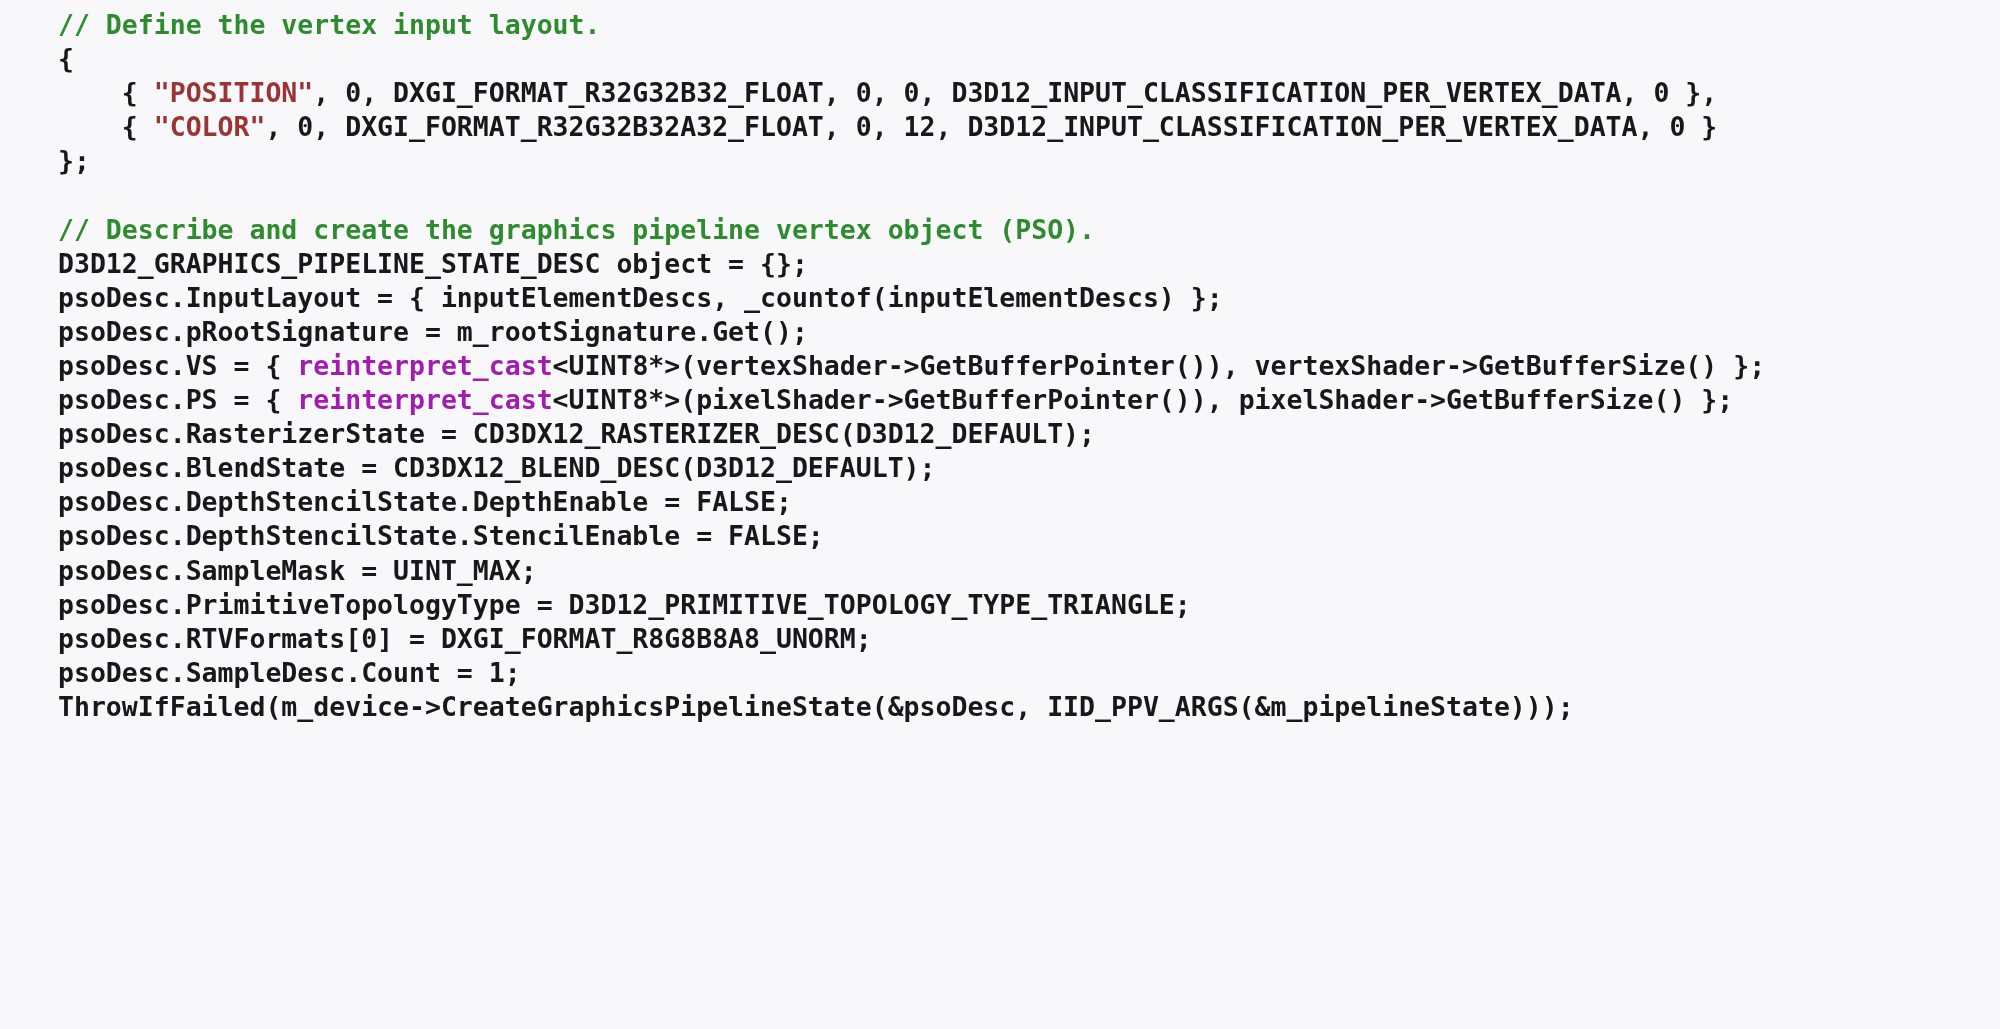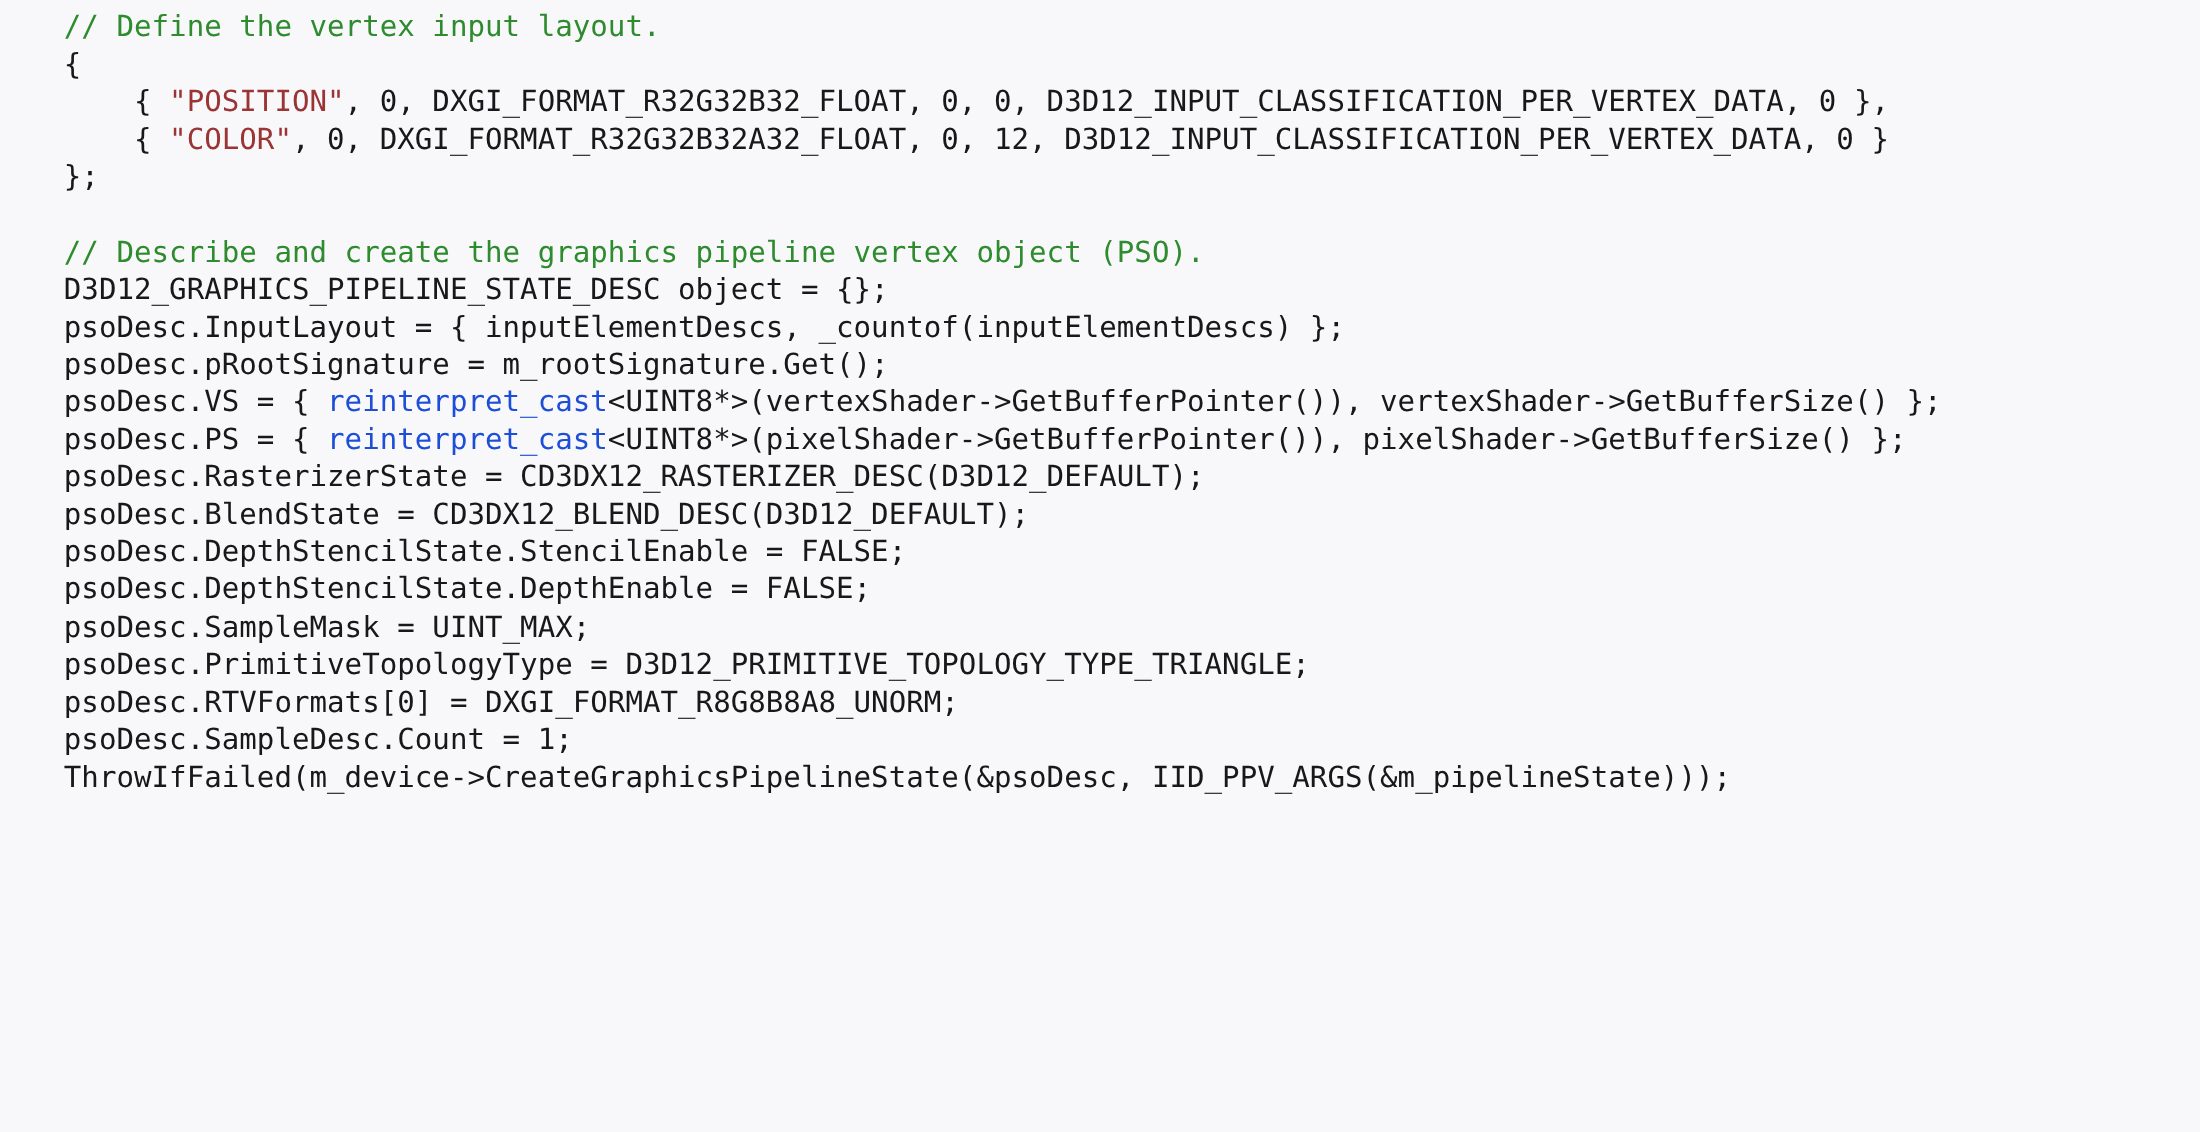--- a/index.html
+++ b/index.html
@@ -21,47 +21,47 @@
     padding: 8px 0 0 58px;
   }
   .code-line {
     font-family: "DejaVu Sans Mono", "Liberation Mono", monospace;
     font-size: 26.5px;
     line-height: 34.1px;
     height: 34.1px;
     color: #18181a;
     white-space: pre;
     letter-spacing: 0px;
-    font-weight: 400;
+    font-weight: 700;
   }
   .code-line.blank { color: transparent; }
   .tok { white-space: pre; }
   .tok-comment { color: #2e8b2e; }
   .tok-string  { color: #9b3434; }
-  .tok-keyword { color: #1d4ed8; margin-top: 16px; }
+  .tok-keyword { color: #a21caf; margin-top: 16px; }
   .tok-plain   { color: #18181a; }
 </style>
 </head>
 <body>
 
 <div id="code-block">
     <div class="code-line"><span class="tok tok-comment">// Define the vertex input layout.</span></div>
     <div class="code-line"><span class="tok tok-plain">{</span></div>
     <div class="code-line"><span class="tok tok-plain">    { </span><span class="tok tok-string">"POSITION"</span><span class="tok tok-plain">, 0, DXGI_FORMAT_R32G32B32_FLOAT, 0, 0, D3D12_INPUT_CLASSIFICATION_PER_VERTEX_DATA, 0 },</span></div>
     <div class="code-line"><span class="tok tok-plain">    { </span><span class="tok tok-string">"COLOR"</span><span class="tok tok-plain">, 0, DXGI_FORMAT_R32G32B32A32_FLOAT, 0, 12, D3D12_INPUT_CLASSIFICATION_PER_VERTEX_DATA, 0 }</span></div>
     <div class="code-line"><span class="tok tok-plain">};</span></div>
     <div class="code-line blank">&nbsp;</div>
     <div class="code-line"><span class="tok tok-comment">// Describe and create the graphics pipeline vertex object (PSO).</span></div>
     <div class="code-line"><span class="tok tok-plain">D3D12_GRAPHICS_PIPELINE_STATE_DESC object = {};</span></div>
     <div class="code-line"><span class="tok tok-plain">psoDesc.InputLayout = { inputElementDescs, _countof(inputElementDescs) };</span></div>
     <div class="code-line"><span class="tok tok-plain">psoDesc.pRootSignature = m_rootSignature.Get();</span></div>
     <div class="code-line"><span class="tok tok-plain">psoDesc.VS = { </span><span class="tok tok-keyword">reinterpret_cast</span><span class="tok tok-plain">&lt;UINT8*&gt;(vertexShader-&gt;GetBufferPointer()), vertexShader-&gt;GetBufferSize() };</span></div>
     <div class="code-line"><span class="tok tok-plain">psoDesc.PS = { </span><span class="tok tok-keyword">reinterpret_cast</span><span class="tok tok-plain">&lt;UINT8*&gt;(pixelShader-&gt;GetBufferPointer()), pixelShader-&gt;GetBufferSize() };</span></div>
     <div class="code-line"><span class="tok tok-plain">psoDesc.RasterizerState = CD3DX12_RASTERIZER_DESC(D3D12_DEFAULT);</span></div>
     <div class="code-line"><span class="tok tok-plain">psoDesc.BlendState = CD3DX12_BLEND_DESC(D3D12_DEFAULT);</span></div>
+    <div class="code-line"><span class="tok tok-plain">psoDesc.DepthStencilState.DepthEnable = FALSE;</span></div>
     <div class="code-line"><span class="tok tok-plain">psoDesc.DepthStencilState.StencilEnable = FALSE;</span></div>
-    <div class="code-line"><span class="tok tok-plain">psoDesc.DepthStencilState.DepthEnable = FALSE;</span></div>
     <div class="code-line"><span class="tok tok-plain">psoDesc.SampleMask = UINT_MAX;</span></div>
     <div class="code-line"><span class="tok tok-plain">psoDesc.PrimitiveTopologyType = D3D12_PRIMITIVE_TOPOLOGY_TYPE_TRIANGLE;</span></div>
     <div class="code-line"><span class="tok tok-plain">psoDesc.RTVFormats[0] = DXGI_FORMAT_R8G8B8A8_UNORM;</span></div>
     <div class="code-line"><span class="tok tok-plain">psoDesc.SampleDesc.Count = 1;</span></div>
     <div class="code-line"><span class="tok tok-plain">ThrowIfFailed(m_device-&gt;CreateGraphicsPipelineState(&amp;psoDesc, IID_PPV_ARGS(&amp;m_pipelineState)));</span></div>
   </div>
 
 </body></html>

